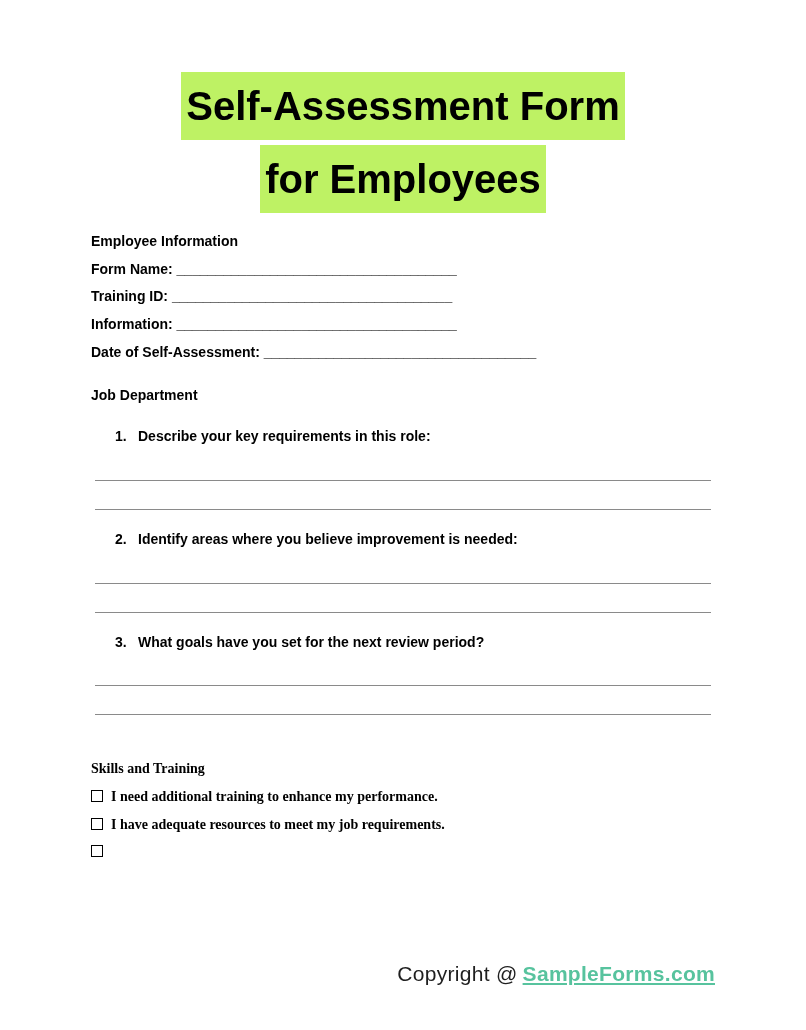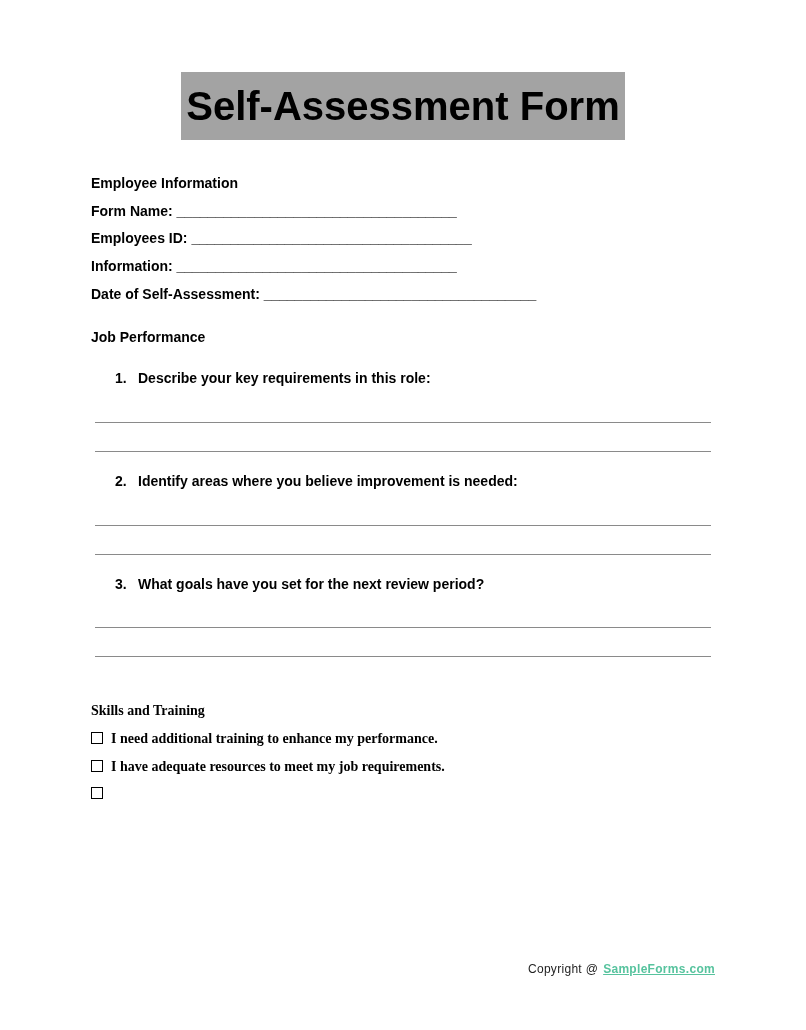--- a/index.html
+++ b/index.html
@@ -16,33 +16,33 @@
   }
   
   .title {
     text-align: center;
     font-size: 40px;
     font-weight: bold;
     line-height: 73px;
     color: #000000;
   }
   .hl {
-    background: #a3a3a3;
+    background: #bef264;
     padding: 12px 5px;
   }
   
   .section-heading,
   .field,
   .check-row {
     font-size: 14px;
     font-weight: bold;
     line-height: 27.7px;
     color: #000000;
   }
-  .info-section { margin-top: 27px; }
+  .info-section { margin-top: 12px; }
   .jp-heading { margin-top: 15px; }
   .question {
     margin-top: 14px;
     padding-left: 24px;
     font-size: 14px;
     font-weight: bold;
     line-height: 27.7px;
   }
   .q-num { display: inline-block; width: 23px; }
   .answer-line {
@@ -62,51 +62,52 @@
     border: 1.7px solid #000000;
     background: #ffffff;
     margin-right: 8px;
     vertical-align: -1px;
   }
   
   .footer {
     position: absolute;
     top: 962px;
     right: 91px;
-    font-size: 12px;
+    font-size: 21px;
     color: #1f1f1f;
     letter-spacing: 0.3px;
   }
   .footer-link {
     color: #57c39e;
     font-weight: bold;
     text-decoration: underline;
     margin-left: 5px;
     cursor: pointer;
   }
 </style>
 </head>
 <body>
 
 <div class="page">
 
   <h1 class="title">
     <span class="hl">Self-Assessment Form</span><br>
+    <span class="hl">for Employees</span>
   </h1>
 
   <section class="info-section">
     <p class="section-heading">Employee Information</p>
     <p class="field"><span>Form Name:</span> <span>____________________________________</span></p>
-    <p class="field"><span>Employees ID:</span> <span>____________________________________</span></p>
+    <p class="field"><span>Training ID:</span> <span>____________________________________</span></p>
     <p class="field"><span>Information:</span> <span>____________________________________</span></p>
     <p class="field"><span>Date of Self-Assessment:</span> <span>___________________________________</span></p>
   </section>
 
   <section>
-    <p class="section-heading jp-heading">Job Performance</p>
+    <p class="section-heading jp-heading">Job Department</p>
 
     <div class="question">
       <span class="q-num">1.</span><span>Describe your key requirements in this role:</span>
     </div>
     <div class="answer-line"></div>
     <div class="answer-line"></div>
 
     <div class="question q-after-lines">
       <span class="q-num">2.</span><span>Identify areas where you believe improvement is needed:</span>
     </div>

